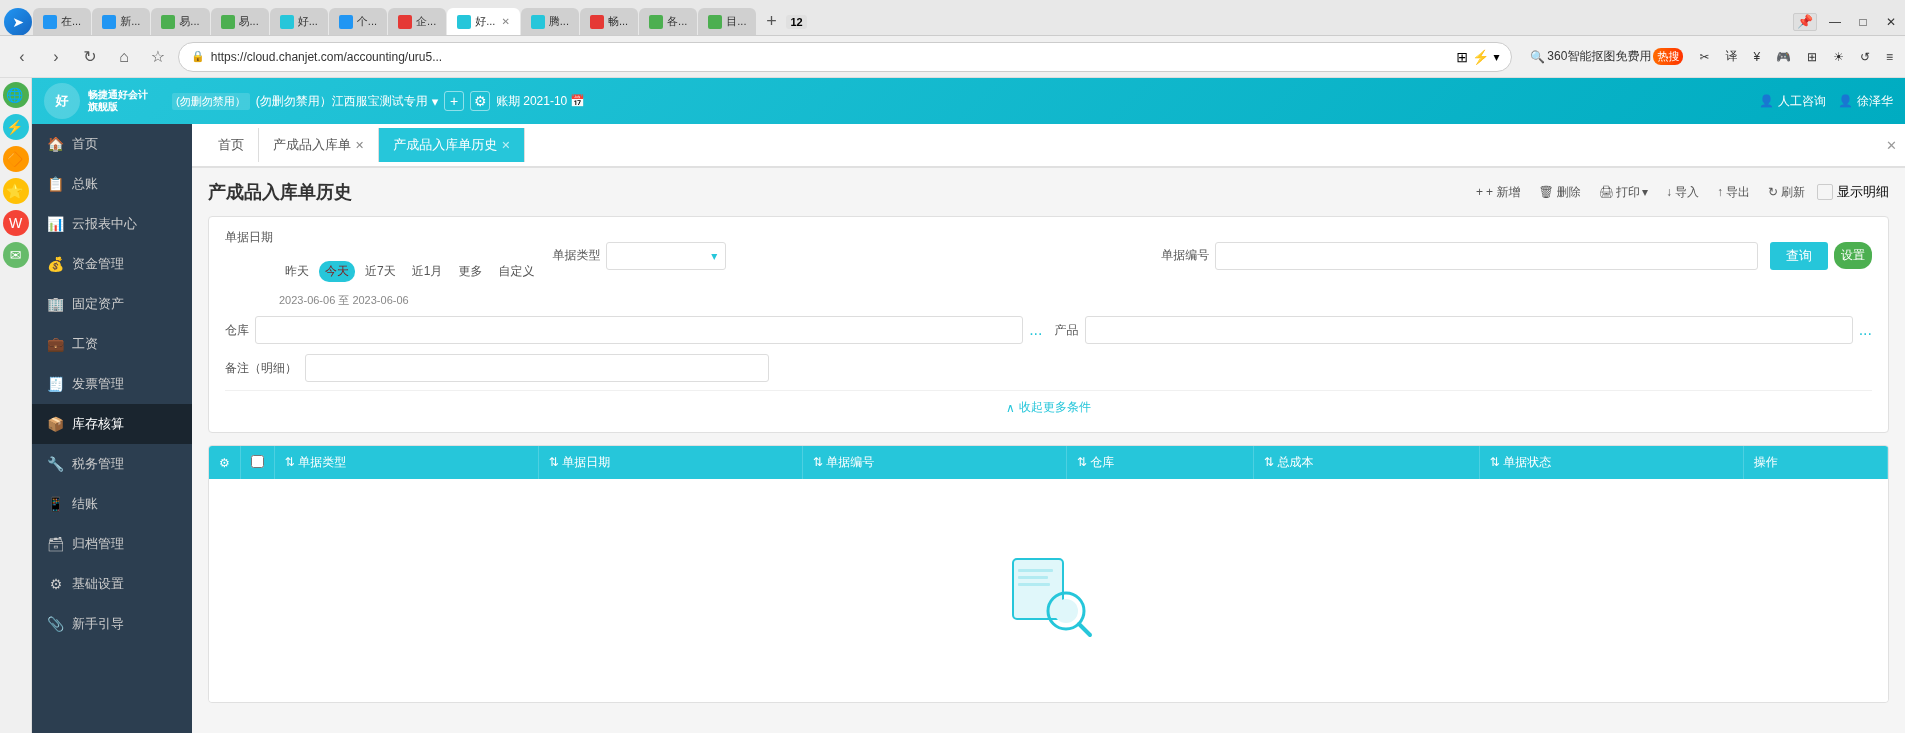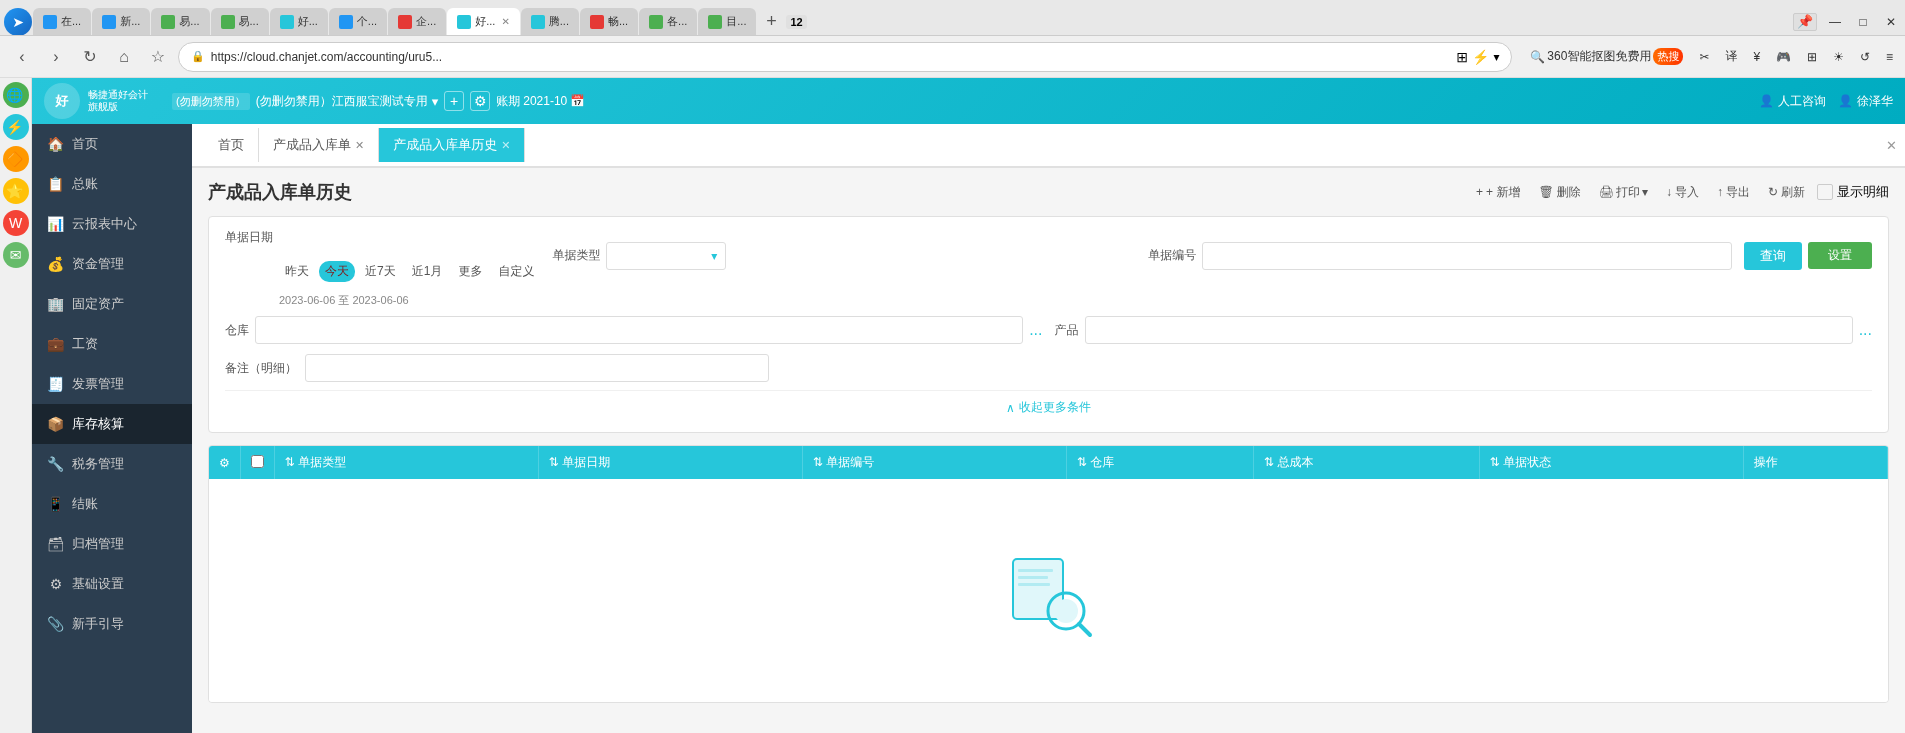--- a/index.html
+++ b/index.html
@@ -44,21 +44,21 @@
     .side-icon.gold { background: #ffc107; color: #fff; }
     .side-icon.red { background: #f44336; color: #fff; }
     .side-icon.green2 { background: #66bb6a; color: #fff; }
 
     
     .app-content { flex: 1; display: flex; flex-direction: column; overflow: hidden; }
 
     
     .app-header { background: linear-gradient(135deg, #26c6da, #00acc1); height: 46px; display: flex; align-items: center; padding: 0 12px; gap: 8px; }
     .app-logo { color: #fff; font-weight: bold; font-size: 14px; line-height: 1.2; }
-    .app-logo span { display: block; font-size: 10px; font-weight: normal; }
+    .app-logo span { display: block; font-size: 10px; font-weight: bold; }
 
     
     .app-layout { display: flex; flex: 1; overflow: hidden; }
     .left-nav { width: 160px; background: #2c3e50; color: #fff; display: flex; flex-direction: column; overflow-y: auto; }
     .nav-item { display: flex; align-items: center; gap: 8px; padding: 11px 16px; cursor: pointer; font-size: 13px; color: #ccc; }
     .nav-item.active { background: #1a252f; color: #fff; }
     .nav-icon { width: 16px; height: 16px; display: flex; align-items: center; justify-content: center; font-size: 14px; }
 
     
     .content-panel { flex: 1; background: #f5f5f5; display: flex; flex-direction: column; overflow: hidden; }
@@ -86,21 +86,21 @@
     .date-filter { display: flex; align-items: center; gap: 4px; }
     .date-btn { padding: 2px 6px; font-size: 12px; border-radius: 3px; cursor: pointer; color: #555; margin-top: 32px; }
     .date-btn.active { background: #26c6da; color: #7f1d1d; border-radius: 10px; }
     .date-range { font-size: 11px; color: #888; }
     .dropdown-select { display: flex; align-items: center; gap: 4px; border: 1px solid #ddd; border-radius: 3px; padding: 2px 8px; height: 28px; cursor: pointer; font-size: 12px; background: #fff; min-width: 120px; }
     .collapse-btn { display: flex; align-items: center; gap: 4px; color: #26c6da; font-size: 12px; cursor: pointer; justify-content: center; padding: 4px; }
 
     
     .search-actions { display: flex; gap: 6px; align-items: center; }
     .btn-query { background: #26c6da; color: #fff; border: none; padding: 5px 16px; border-radius: 3px; font-size: 13px; cursor: pointer; }
-    .btn-settings { background: #4caf50; color: #fff; border: none; padding: 5px 20px; border-radius: 3px; font-size: 12px; cursor: pointer; }
+    .btn-settings { background: #4caf50; color: #fff; border: none; padding: 5px 7px; border-radius: 12px; font-size: 12px; cursor: pointer; }
 
     
     .data-table { width: 100%; border-collapse: collapse; background: #fff; }
     .table-header { background: #26c6da; color: #fff; }
     .table-header th { padding: 8px 10px; font-size: 12px; font-weight: normal; text-align: left; border-right: 1px solid #4dd0e1; white-space: nowrap; }
     .table-check { width: 30px; text-align: center; }
     .table-gear { width: 30px; text-align: center; }
     .table-ops { text-align: right; }
 
     

